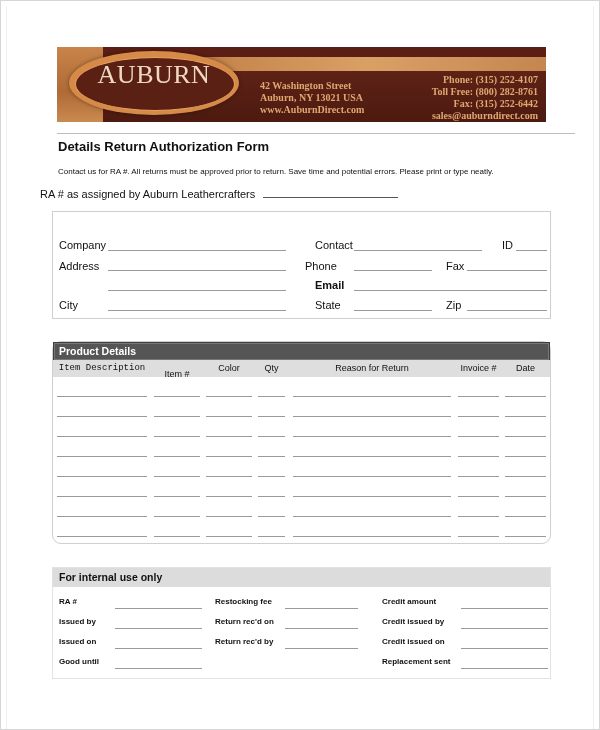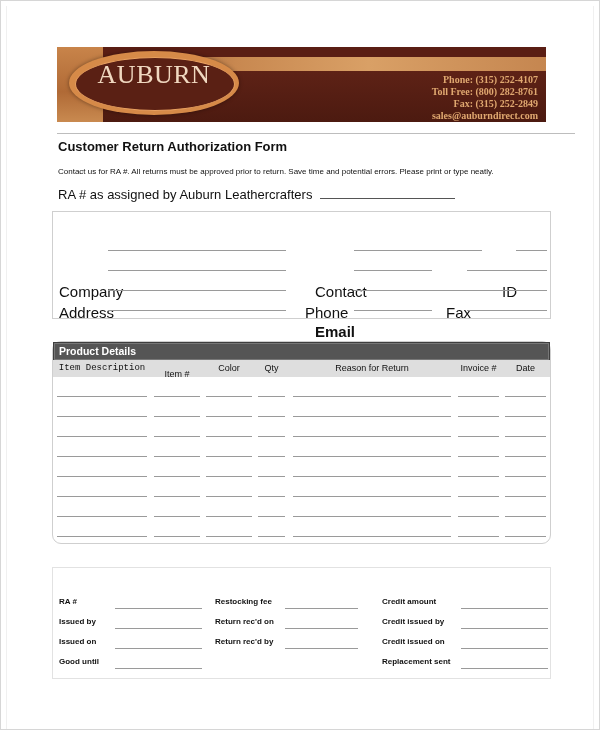--- a/index.html
+++ b/index.html
@@ -15,29 +15,29 @@
   .oval { position:absolute; left:12px; top:4px; width:170px; height:64px; border-radius:50%; background:#d68a48; box-shadow:0 0 4px rgba(0,0,0,0.4); }
   .oval-inner { position:absolute; left:18px; top:10px; width:158px; height:52px; border-radius:50%; background:#5a2014; border:1px solid #e8a060; }
   .brand-name { position:absolute; left:18px; top:15px; width:158px; text-align:center; font-family:"Liberation Serif", serif; font-size:26px; line-height:26px; color:#f0d8c0; letter-spacing:0.5px; }
   .brand-sub { position:absolute; left:18px; top:40px; width:158px; text-align:center; font-family:"Liberation Serif", serif; font-size:11px; line-height:12px; color:#f0d8c0; letter-spacing:0.3px; }
   .addr { position:absolute; left:203px; top:33px; font-family:"Liberation Serif", serif; font-size:10px; line-height:12px; color:#e0a870; font-weight:bold; }
   .contact-info { position:absolute; right:8px; top:27px; text-align:right; font-family:"Liberation Serif", serif; font-size:10px; line-height:12px; color:#e0a870; font-weight:bold; }
 
   .rule { position:absolute; left:57px; top:133px; width:518px; height:1px; background:#bdbdbd; }
   .title { position:absolute; left:58px; top:139px; font-size:13px; font-weight:bold; color:#111; }
   .instructions { position:absolute; left:58px; top:167px; font-size:8px; color:#111; }
-  .ra-line { position:absolute; left:58px; top:187px; font-size:13px; color:#111; }
+  .ra-line { position:absolute; left:40px; top:187px; font-size:11px; color:#111; }
   .ra-line .blank { display:inline-block; width:135px; border-bottom:1px solid #555; margin-left:8px; height:10px; vertical-align:baseline; }
 
   
   .box { position:absolute; left:52px; width:497px; border:1px solid #cfcfcf; background:#fff; }
   .box-header-dark { height:17px; background:#555; border:1px solid #3e3e3e; box-shadow:inset 0 0 0 1px #777; color:#fff; font-size:10.5px; font-weight:bold; line-height:17px; padding-left:5px; }
   .box-header-light { height:19px; background:#dcdcdc; color:#111; font-size:10.5px; font-weight:bold; line-height:19px; padding-left:6px; }
 
-  .field-label { position:absolute; font-size:15px; color:#111;margin-top:44px; }
+  .field-label { position:absolute; font-size:11px; color:#111; }
   .field-line { position:absolute; height:1px; background:#9a9a9a; }
 
   .col-head-row { position:absolute; left:0; top:18px; width:497px; height:17px; background:#dedede; }
   .col-head { position:absolute; top:0; font-size:9px; line-height:17px; color:#111; text-align:center; }
 
   .small-label { position:absolute; font-size:8px; color:#111;font-weight:bold; }
 </style>
 </head>
 <body>
 
@@ -45,30 +45,35 @@
     <div class="page-frame-inner"></div>
   </div>
 
 <div class="banner">
   <div class="banner-left"></div>
   <div class="banner-stripe"></div>
   <div class="banner-bg2"></div>
   <div class="oval"></div>
   <div class="oval-inner" style="left:18px;top:10px;"></div>
   <div class="brand-name">AUBURN</div>
+  <div class="addr">
+    <div>42 Washington Street</div>
+    <div>Auburn, NY 13021 USA</div>
+    <div>www.AuburnDirect.com</div>
+  </div>
   <div class="contact-info">
     <div>Phone: (315) 252-4107</div>
     <div>Toll Free: (800) 282-8761</div>
-    <div>Fax: (315) 252-2849</div>
+    <div>Fax: (315) 252-6442</div>
     <div>sales@auburndirect.com</div>
   </div>
 </div>
 
 <div class="rule"></div>
-<div class="title">Customer Return Authorization Form</div>
+<div class="title">Details Return Authorization Form</div>
 <div class="instructions">Contact us for RA #. All returns must be approved prior to return. Save time and potential errors. Please print or type neatly.</div>
 <div class="ra-line">
   <span>RA # as assigned by Auburn Leathercrafters</span><span class="blank"></span>
 </div>
 
 <div class="box" style="top:211px;height:106px;">
 
   <div class="field-label" style="left:6px;top:27px;">Company</div>
   <div class="field-line" style="left:55px;top:38px;width:178px;"></div>
   <div class="field-label" style="left:6px;top:48px;">Address</div>
@@ -177,20 +182,21 @@
         <div class="field-line" style="left: 153px; top: 194px; width: 46px;"></div>
         <div class="field-line" style="left: 205px; top: 194px; width: 27px;"></div>
         <div class="field-line" style="left: 240px; top: 194px; width: 158px;"></div>
         <div class="field-line" style="left: 405px; top: 194px; width: 41px;"></div>
         <div class="field-line" style="left: 452px; top: 194px; width: 41px;"></div>
       </div>
     </div>
 </div>
 
 <div class="box" style="top:567px;height:110px;border-color:#e2e2e2;">
+  <div class="box-header-light">For internal use only</div>
 
   <div class="small-label" style="left:6px;top:29px;">RA #</div>
   <div class="field-line" style="left:62px;top:40px;width:87px;"></div>
   <div class="small-label" style="left:6px;top:49px;">Issued by</div>
   <div class="field-line" style="left:62px;top:60px;width:87px;"></div>
   <div class="small-label" style="left:6px;top:69px;">Issued on</div>
   <div class="field-line" style="left:62px;top:80px;width:87px;"></div>
   <div class="small-label" style="left:6px;top:89px;">Good until</div>
   <div class="field-line" style="left:62px;top:100px;width:87px;"></div>
 

